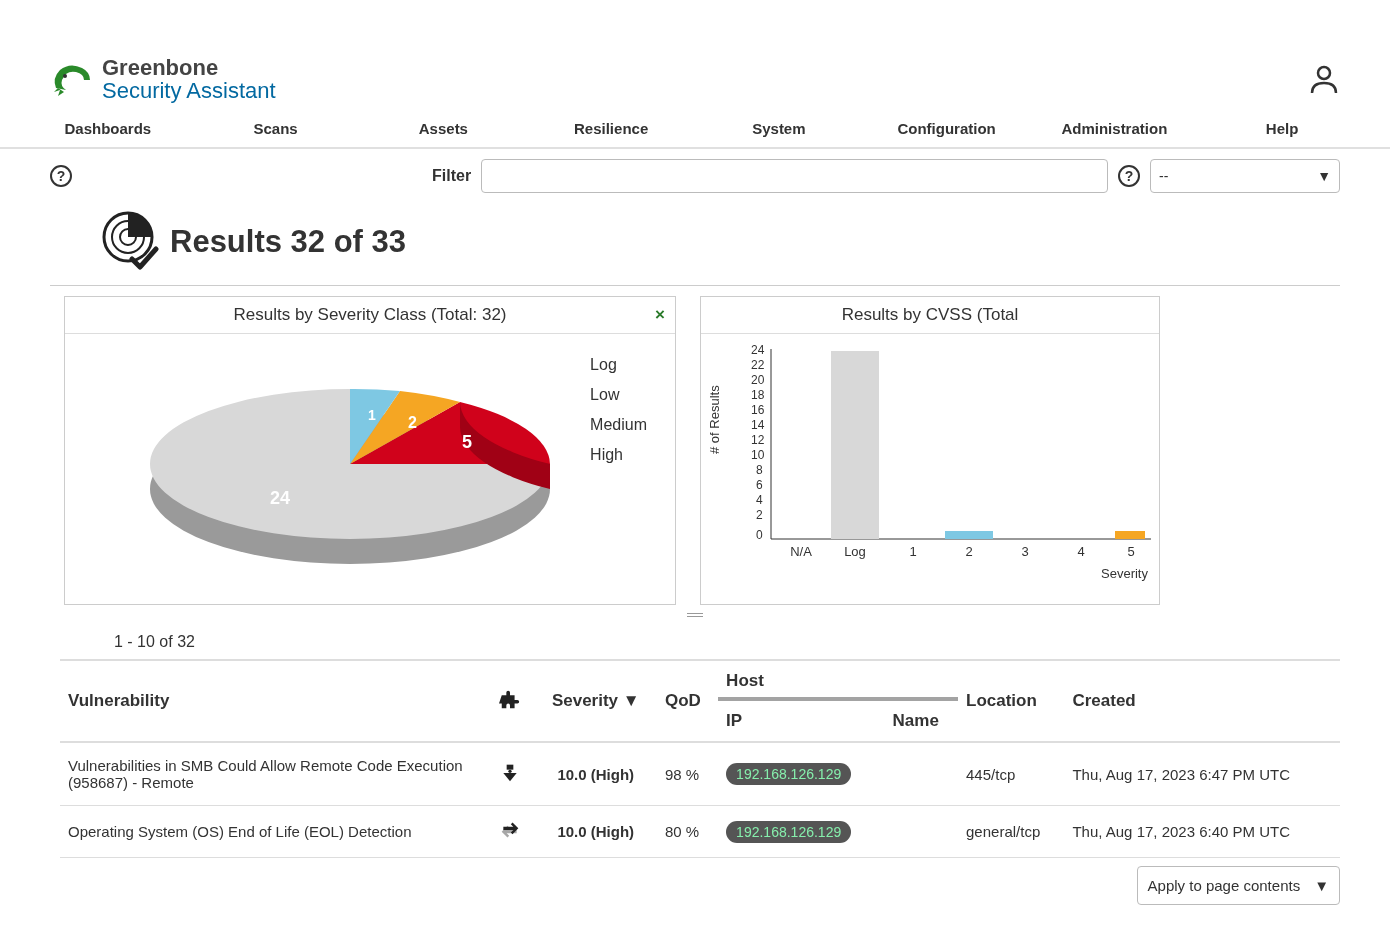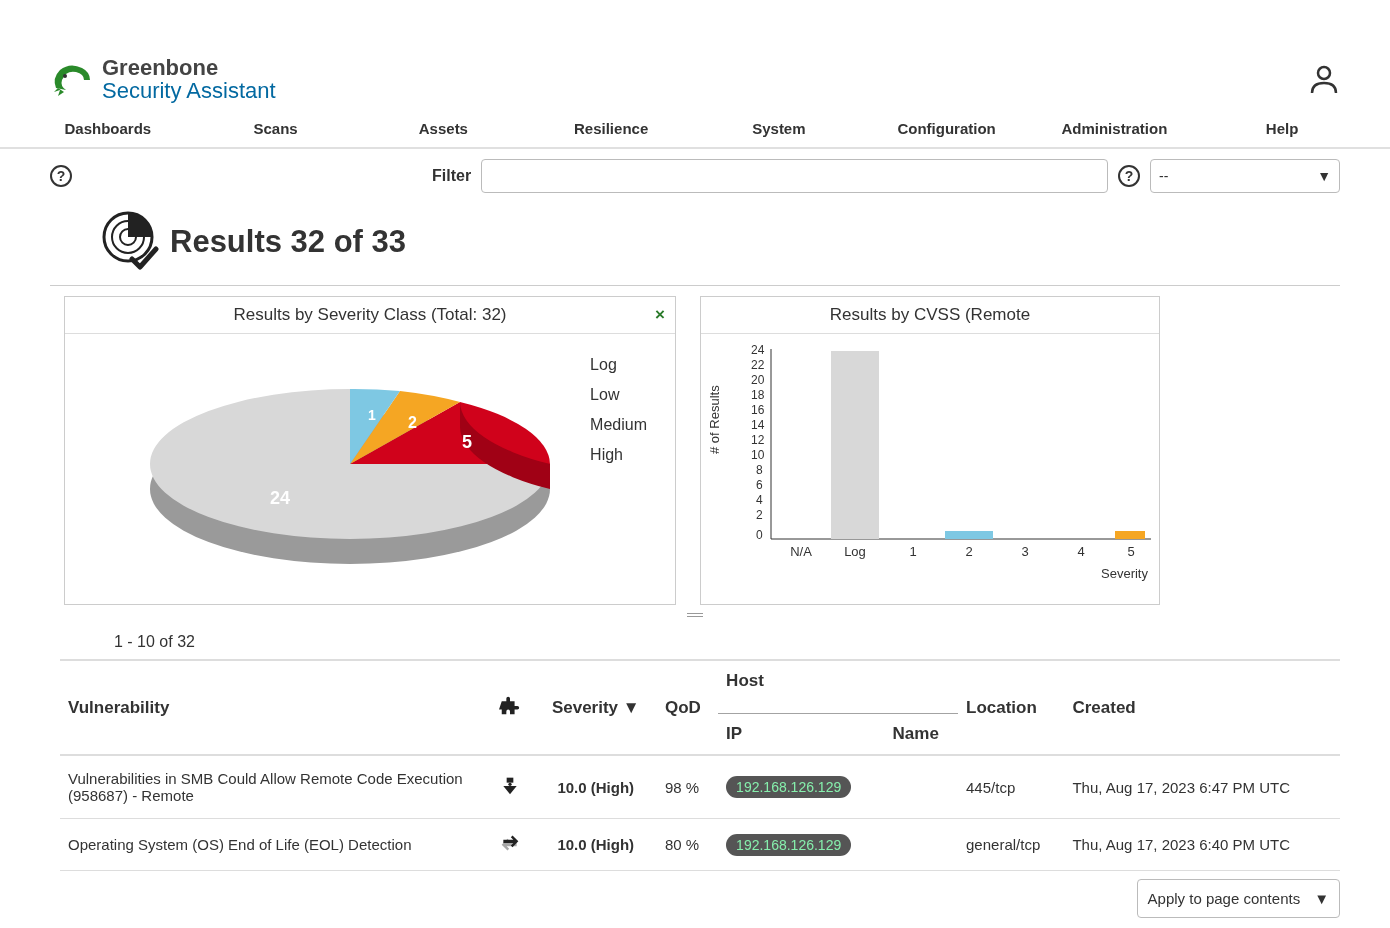--- a/index.html
+++ b/index.html
@@ -48,21 +48,21 @@
 
   
   .resize-handle { width: 16px; height: 6px; margin: 8px auto 4px; }
   .resize-handle div { height: 1px; background: #999; margin-bottom: 2px; }
 
   
   .table-area { margin: 8px 50px 0 60px; }
   .pager-row { padding: 6px 0 8px 54px; font-size: 16px; }
   table { width: 100%; border-collapse: collapse; }
   thead th { text-align: left; font-weight: 700; font-size: 17px; padding: 10px 8px; border-top: 2px solid #ddd; border-bottom: 2px solid #ddd; vertical-align: middle; }
-  .th-host-top { border-bottom: 1px solid #a3a3a3; padding-bottom: 22px; font-size: 17px; }
+  .th-host-top { border-bottom: 4px solid #a3a3a3; padding-bottom: 6px; font-size: 17px; }
   .th-sub { border-top: none; font-size: 17px; }
   tbody td { padding: 14px 8px; border-bottom: 1px solid #ddd; font-size: 15px; vertical-align: middle; }
   .vul-name { max-width: 360px; }
   .sev-cell { font-weight: 700; text-align: center; }
   .qod-cell { text-align: left; }
   .ip-pill { background: #555; color: #86efac; border-radius: 12px; padding: 3px 10px; font-size: 14px; display: inline-block; }
   .mini-icon { width: 20px; height: 20px; display: inline-block; }
   .sol-icon { width: 22px; height: 22px; }
 
   .page-select-row { display: flex; justify-content: flex-end; padding: 8px 0; margin: 0 50px 0 60px; }
@@ -153,21 +153,21 @@
         <span>Log</span>
         <span>Low</span>
         <span>Medium</span>
         <span>High</span>
       </div>
     </div>
   </div>
 
   <div class="chart-card right">
     <div class="chart-title-bar">
-      <span>Results by CVSS (Remote</span>
+      <span>Results by CVSS (Total</span>
     </div>
     <div class="chart-body">
       <svg class="bar-svg" width="450" height="255" viewBox="0 0 450 255">
 
         <line x1="70" y1="15" x2="70" y2="205" stroke="#333"></line>
         <line x1="70" y1="205" x2="450" y2="205" stroke="#333"></line>
 
         <g font-size="12" fill="#333">
           <text x="50" y="20">24</text>
           <text x="50" y="35">22</text>

